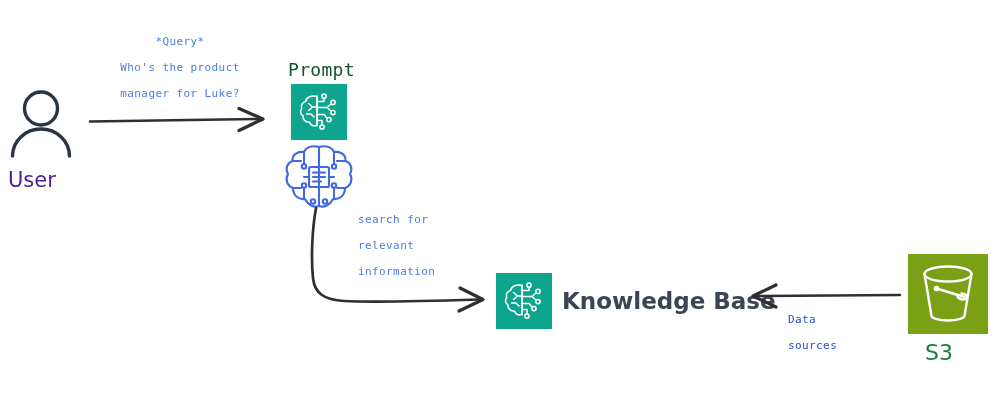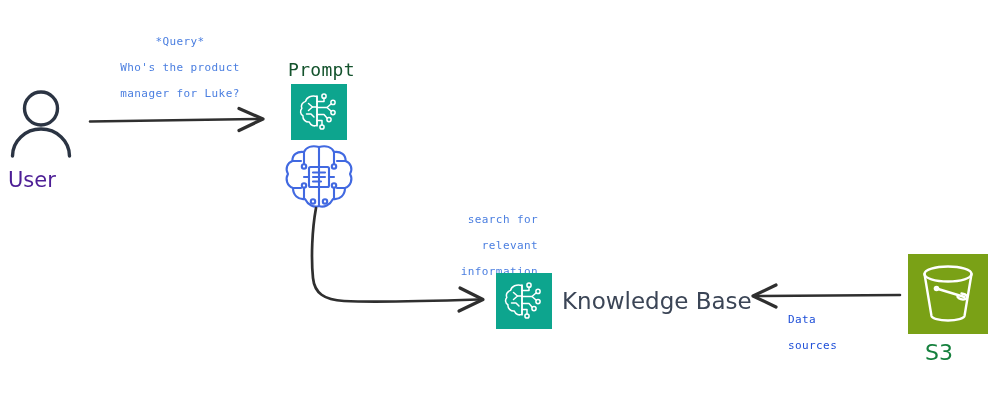--- a/index.html
+++ b/index.html
@@ -22,21 +22,21 @@
 
   
   .handtext {
     font-family: "DejaVu Sans Mono", monospace;
     font-size: 11px;
     letter-spacing: 0.4px;
     white-space: nowrap;
     line-height: 26px;
   }
   .query-text  { color: #4a7ee0; text-align: center; }
-  .search-text { color: #4a7ee0; text-align: right; }
+  .search-text { color: #4a7ee0; text-align: left; }
   .data-text   { color: #1d4ed8; }
 
   .node-label {
     font-family: "DejaVu Sans Mono", monospace;
     font-size: 18px;
     color: #14532d;
     white-space: nowrap;
     letter-spacing: 0.3px;
   }
   .user-label {
@@ -199,21 +199,21 @@
         <circle cx="42" cy="18.4" r="2.1"></circle>
         <path d="M36 23.5 L40 27"></path>
         <circle cx="42" cy="28.6" r="2.1"></circle>
         <path d="M26 30.5 L33 30.5 L36 34"></path>
         <circle cx="38" cy="35.6" r="2.1"></circle>
         <path d="M26 36.5 L31 36.5 L31 41"></path>
         <circle cx="31" cy="43" r="2.1"></circle>
       </g>
     </svg>
   </div>
-  <div class="abs kb-label" style="left:562px; top:288px;">Knowledge Base</div>
+  <div class="abs kb-label" style="left:562px; top:288px;font-weight:bold;">Knowledge Base</div>
 
   <div class="abs" style="left:748px; top:283px;">
     <svg width="156" height="26" viewBox="0 0 156 26">
       <path d="M8 13 L152 12" fill="none" stroke="#2f2f2f" stroke-width="2.6" stroke-linecap="round"></path>
       <path d="M28 2 L5 13 L28 24" fill="none" stroke="#2f2f2f" stroke-width="3.2" stroke-linecap="round" stroke-linejoin="round"></path>
     </svg>
   </div>
 
   <div class="abs" style="left:788px; top:307px; width:110px;">
     <div class="handtext data-text">Data</div>

